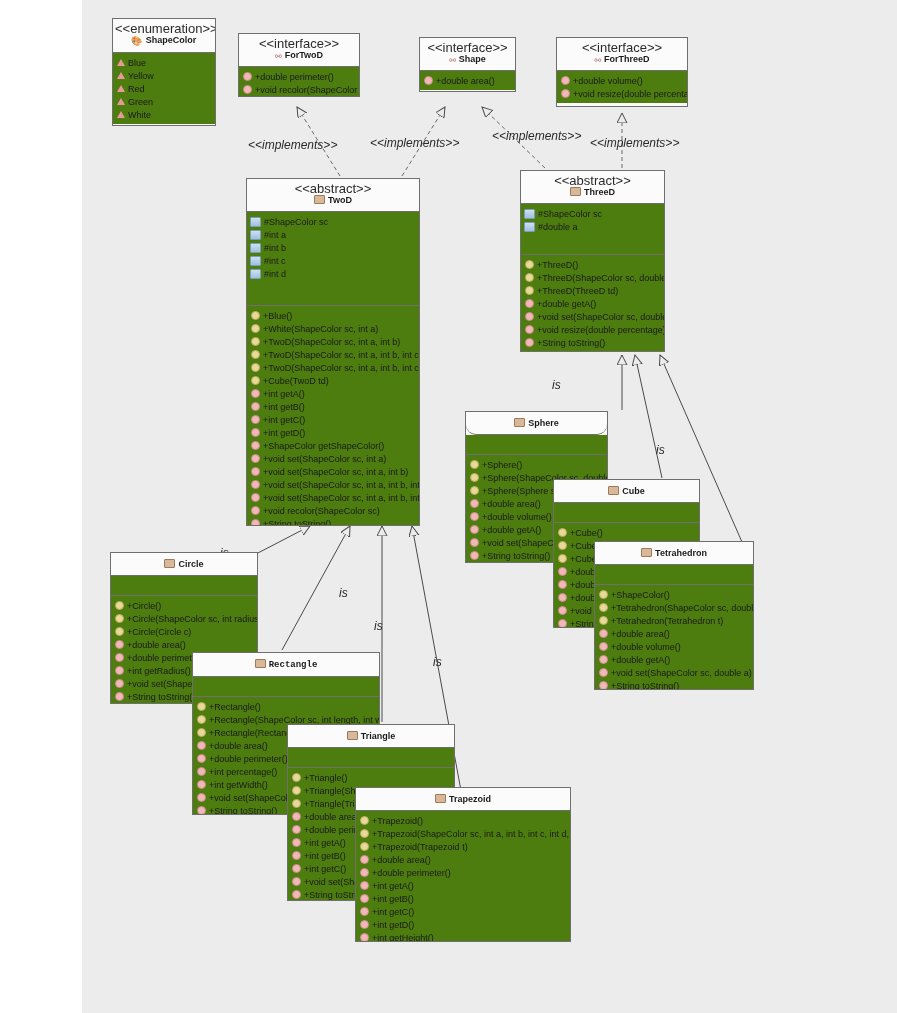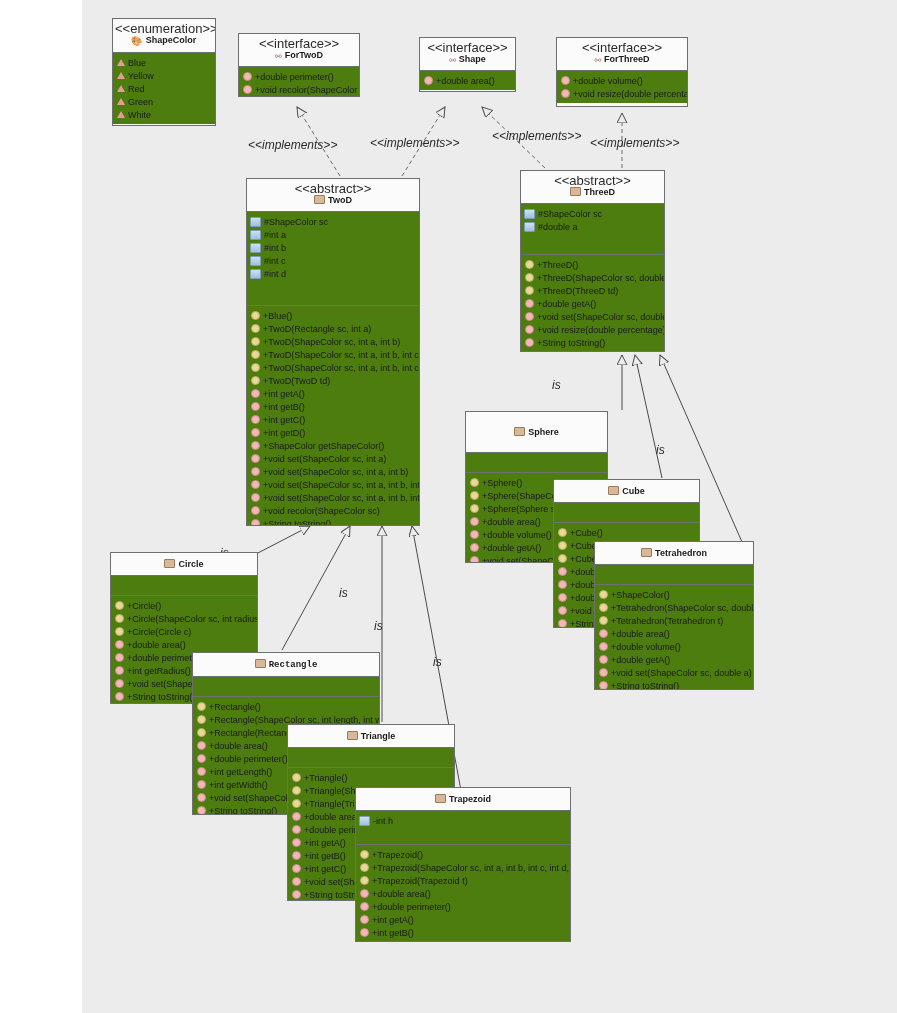--- a/index.html
+++ b/index.html
@@ -221,37 +221,37 @@
         </div>
       <div style="height:22px;"></div>
     </div>
     <div class="sect last">
       <div class="row">
           <span class="ic ic-ctor"></span>
           <span class="txt">+Blue()</span>
         </div>
       <div class="row">
           <span class="ic ic-ctor"></span>
-          <span class="txt">+TwoD(Rectangle sc, int a)</span>
+          <span class="txt">+White(ShapeColor sc, int a)</span>
         </div>
       <div class="row">
           <span class="ic ic-ctor"></span>
           <span class="txt">+TwoD(ShapeColor sc, int a, int b)</span>
         </div>
       <div class="row">
           <span class="ic ic-ctor"></span>
           <span class="txt">+TwoD(ShapeColor sc, int a, int b, int c)</span>
         </div>
       <div class="row">
           <span class="ic ic-ctor"></span>
           <span class="txt">+TwoD(ShapeColor sc, int a, int b, int c, int d)</span>
         </div>
       <div class="row">
           <span class="ic ic-ctor"></span>
-          <span class="txt">+TwoD(TwoD td)</span>
+          <span class="txt">+Cube(TwoD td)</span>
         </div>
       <div class="row">
           <span class="ic ic-pub"></span>
           <span class="txt">+int getA()</span>
         </div>
       <div class="row">
           <span class="ic ic-pub"></span>
           <span class="txt">+int getB()</span>
         </div>
       <div class="row">
@@ -335,21 +335,21 @@
           <span class="txt">+void resize(double percentage)</span>
         </div>
       <div class="row">
           <span class="ic ic-pub"></span>
           <span class="txt">+String toString()</span>
         </div>
     </div>
   </div>
 
   <div class="uml" style="left:383px;top:411px;width:143px;height:152px;z-index:7;">
-    <div class="hdr" style="padding:14px 2px;">
+    <div class="hdr" style="padding:5px 2px;border-radius:10px;">
       <span class="cname"><span class="hdr-ic ic-pkg" style="display:inline-block;"></span><span>Sphere</span></span>
     </div>
     <div class="sect empty"></div>
     <div class="sect last">
       <div class="row">
           <span class="ic ic-ctor"></span>
           <span class="txt">+Sphere()</span>
         </div>
       <div class="row">
           <span class="ic ic-ctor"></span>
@@ -526,21 +526,21 @@
       <div class="row">
           <span class="ic ic-pub"></span>
           <span class="txt">+double area()</span>
         </div>
       <div class="row">
           <span class="ic ic-pub"></span>
           <span class="txt">+double perimeter()</span>
         </div>
       <div class="row">
           <span class="ic ic-pub"></span>
-          <span class="txt">+int getLength()</span>
+          <span class="txt">+int percentage()</span>
         </div>
       <div class="row">
           <span class="ic ic-pub"></span>
           <span class="txt">+int getWidth()</span>
         </div>
       <div class="row">
           <span class="ic ic-pub"></span>
           <span class="txt">+void set(ShapeColor sc, int length, int width)</span>
         </div>
       <div class="row">
@@ -596,27 +596,20 @@
           <span class="ic ic-pub"></span>
           <span class="txt">+String toString()</span>
         </div>
     </div>
   </div>
 
   <div class="uml" style="left:262px;top:787px;width:216px;height:155px;z-index:10;margin-left:11px;">
     <div class="hdr" style="padding:5px 2px;">
       <span class="cname"><span class="hdr-ic ic-pkg" style="display:inline-block;"></span><span>Trapezoid</span></span>
     </div>
-    <div class="sect">
-      <div class="row">
-          <span class="ic ic-attr"></span>
-          <span class="txt">-int h</span>
-        </div>
-      <div style="height:14px;"></div>
-    </div>
     <div class="sect last">
       <div class="row">
           <span class="ic ic-ctor"></span>
           <span class="txt">+Trapezoid()</span>
         </div>
       <div class="row">
           <span class="ic ic-ctor"></span>
           <span class="txt">+Trapezoid(ShapeColor sc, int a, int b, int c, int d, int h)</span>
         </div>
       <div class="row">

